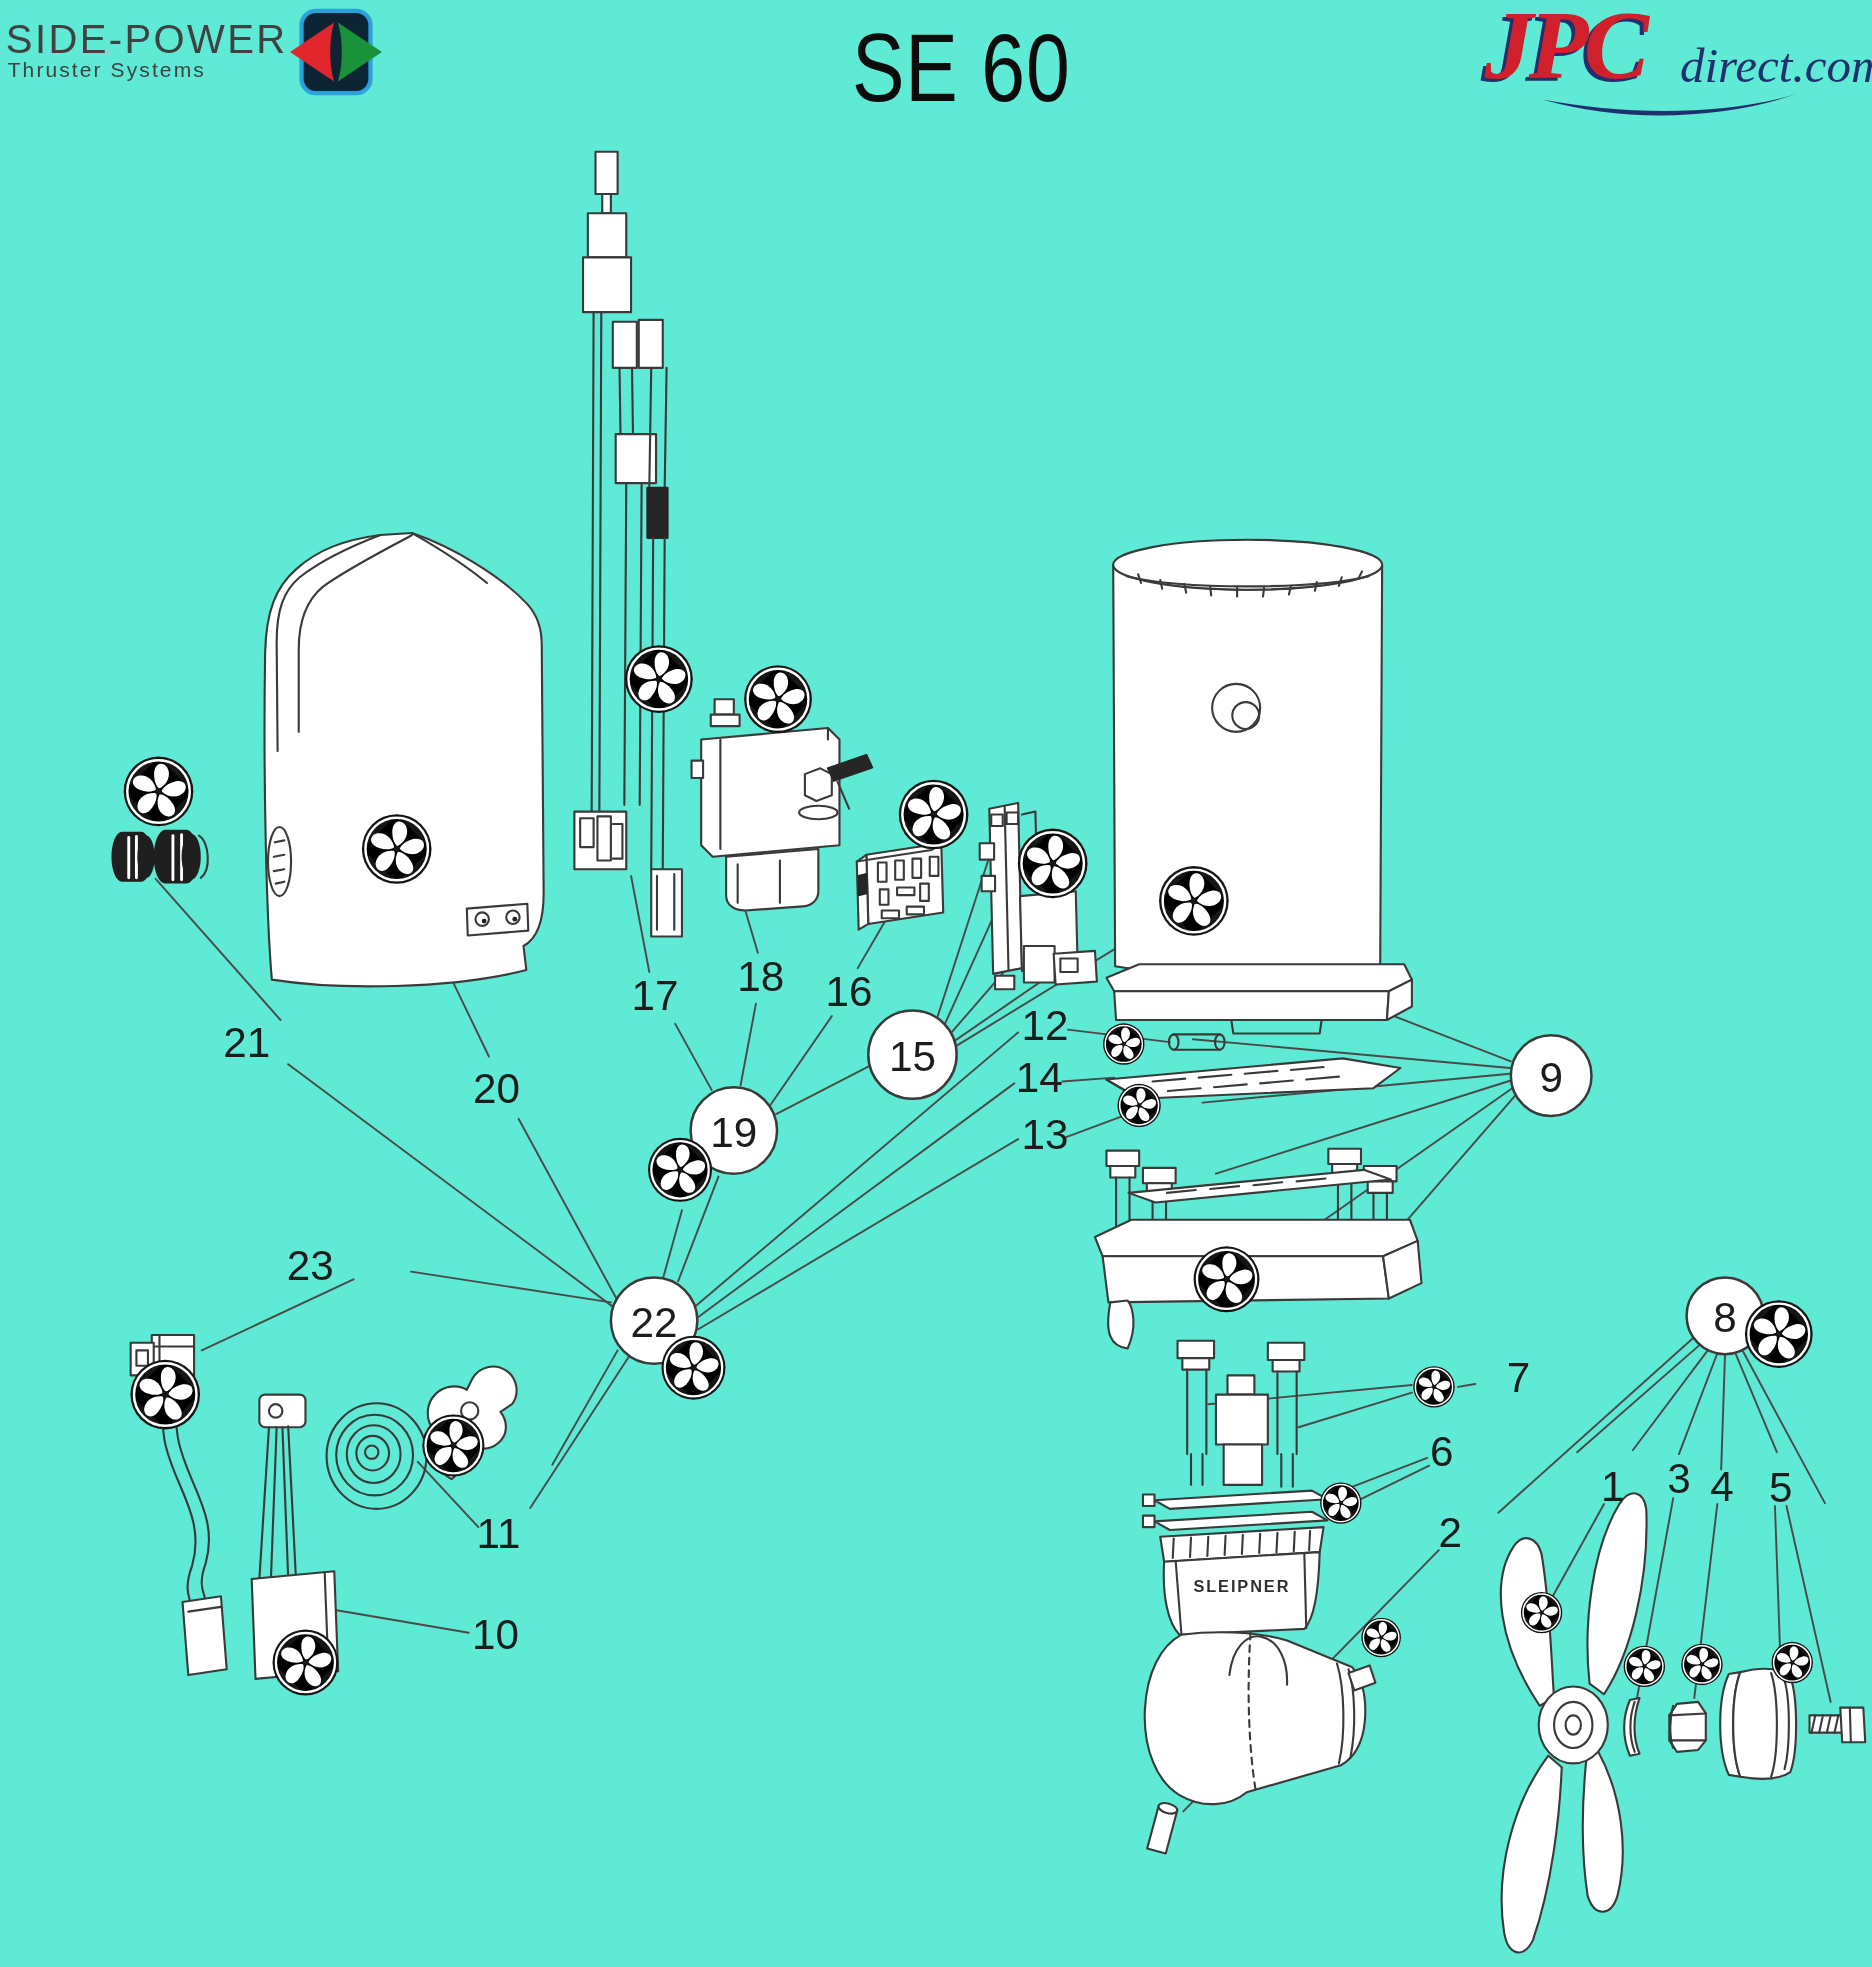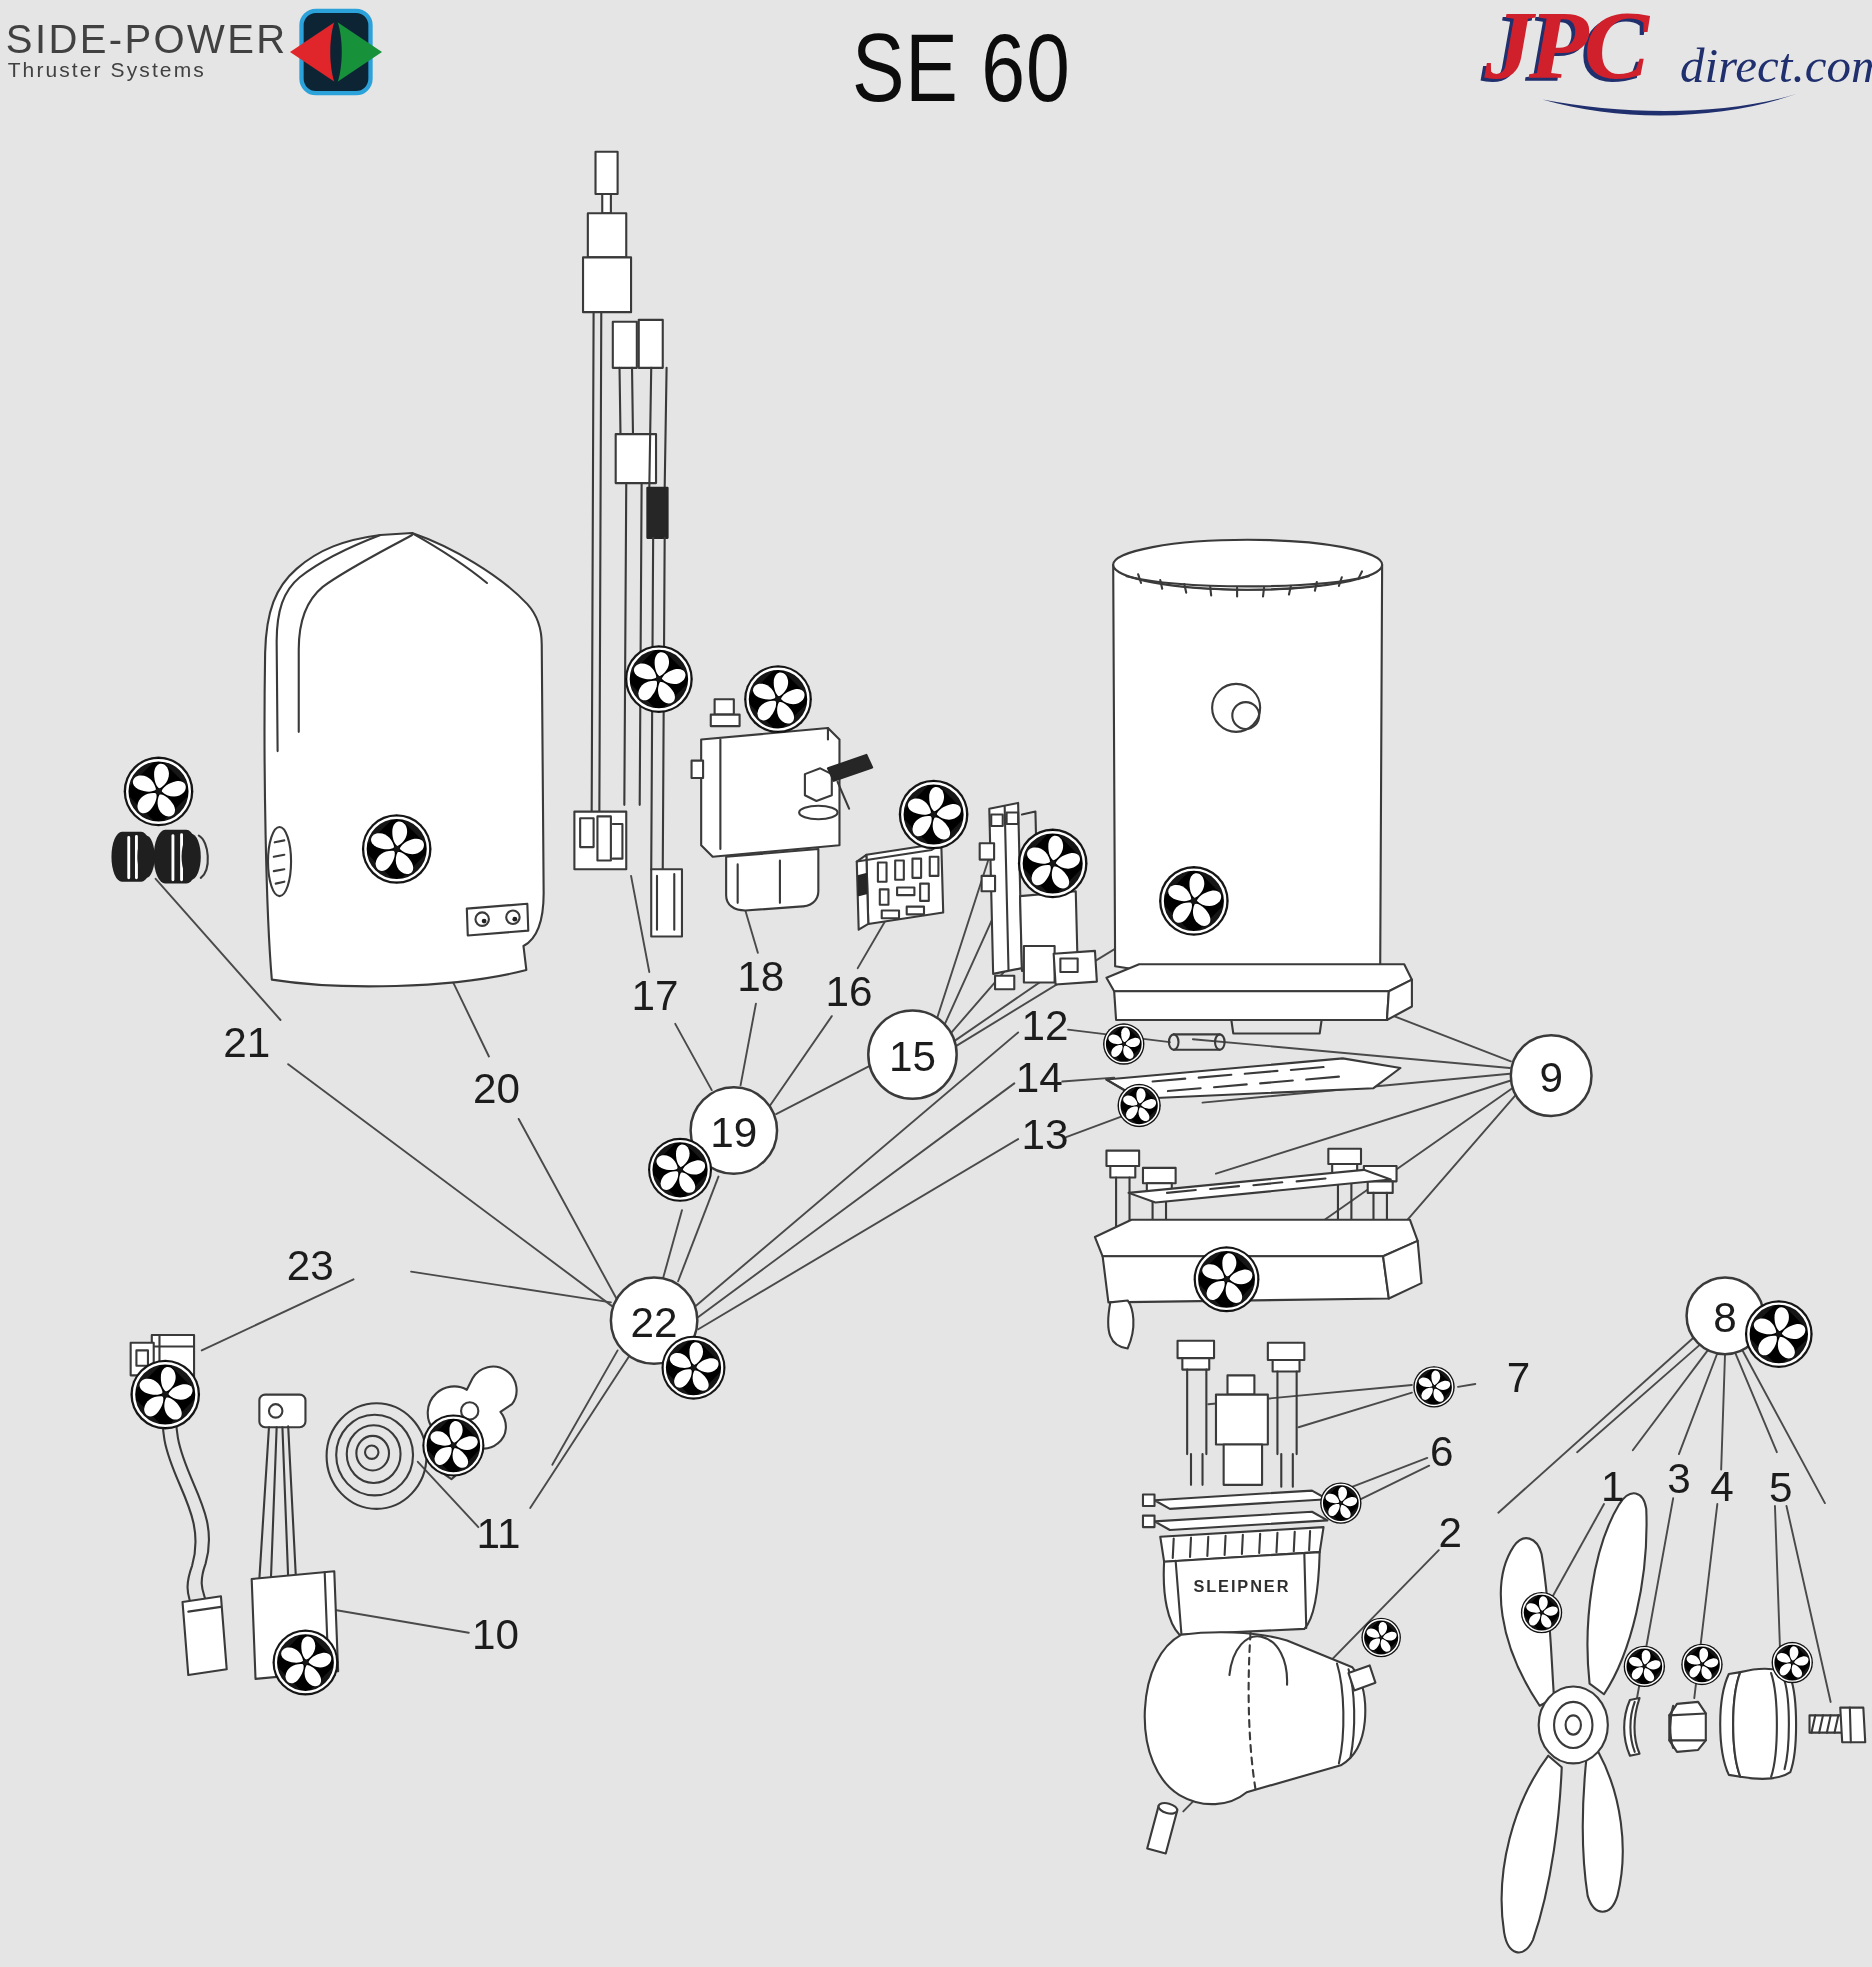--- a/index.html
+++ b/index.html
@@ -1,17 +1,17 @@
 <!DOCTYPE html>
 <html><head>
 <meta charset="utf-8">
 <style>
   html,body{margin:0;padding:0;background:#ffffff;}
   body{width:1872px;height:1967px;font-family:"Liberation Sans",sans-serif;}
-  #app{position:relative;width:1872px;height:1967px;background:#e5e5e5;overflow:hidden;}
+  #app{position:relative;width:1872px;height:1967px;background:#5eead4;overflow:hidden;}
   
   .brand-line1{position:absolute;left:5.8px;top:17.3px;font-size:40px;letter-spacing:2.4px;color:#414141;white-space:nowrap;}
   .brand-line2{position:absolute;left:7.7px;top:58px;font-size:21px;letter-spacing:2.1px;color:#414141;white-space:nowrap;}
   .brand-mark{position:absolute;left:286px;top:5.8px;}
   .title-wrap{position:absolute;left:50px;right:0;top:13.4px;text-align:center;}
   .title-wrap span{display:inline-block;font-size:96px;color:#0c0c0c;letter-spacing:1px;transform:scaleX(0.82);transform-origin:center;}
   .jpc{position:absolute;left:1475px;top:0;width:394px;height:134px;}
   .jpc-main{position:absolute;left:9.6px;top:-11.5px;font-family:"Liberation Serif",serif;font-style:italic;font-weight:bold;font-size:98px;letter-spacing:-4.8px;color:#d0202c;text-shadow:-3.8px 2.9px 0 #202f6d;white-space:nowrap;}
   .jpc-sub{position:absolute;left:205px;top:37px;font-family:"Liberation Serif",serif;font-style:italic;font-size:49px;color:#202f6d;white-space:nowrap;}
   .jpc-swoosh{position:absolute;left:60px;top:90px;}

